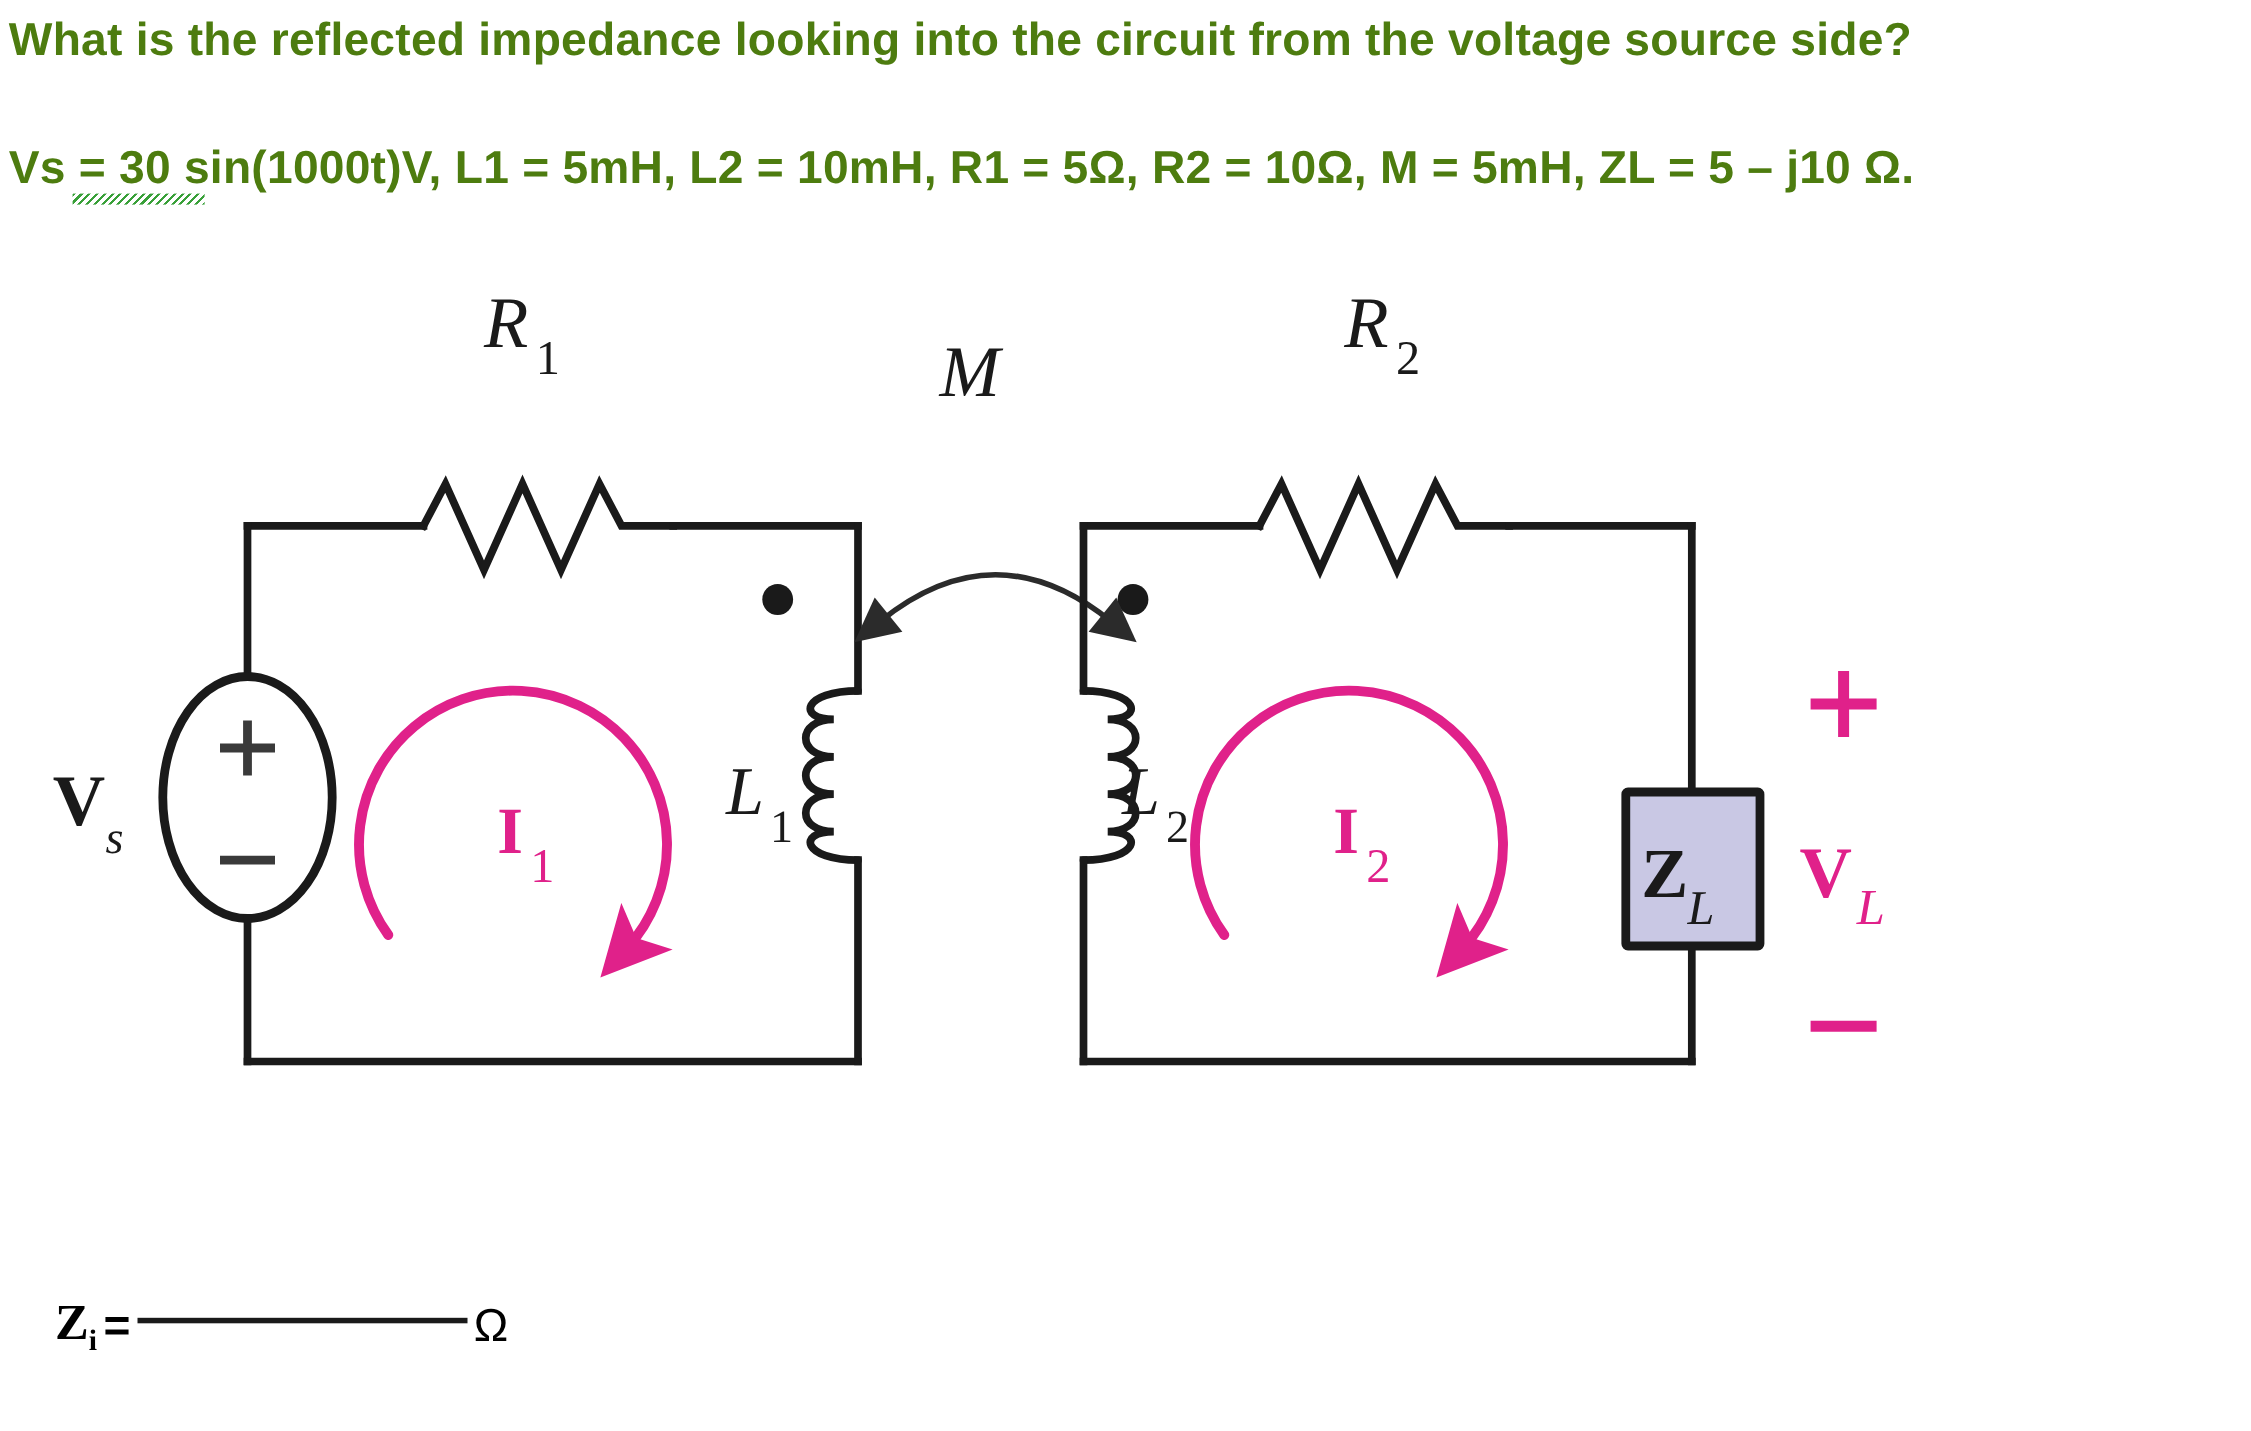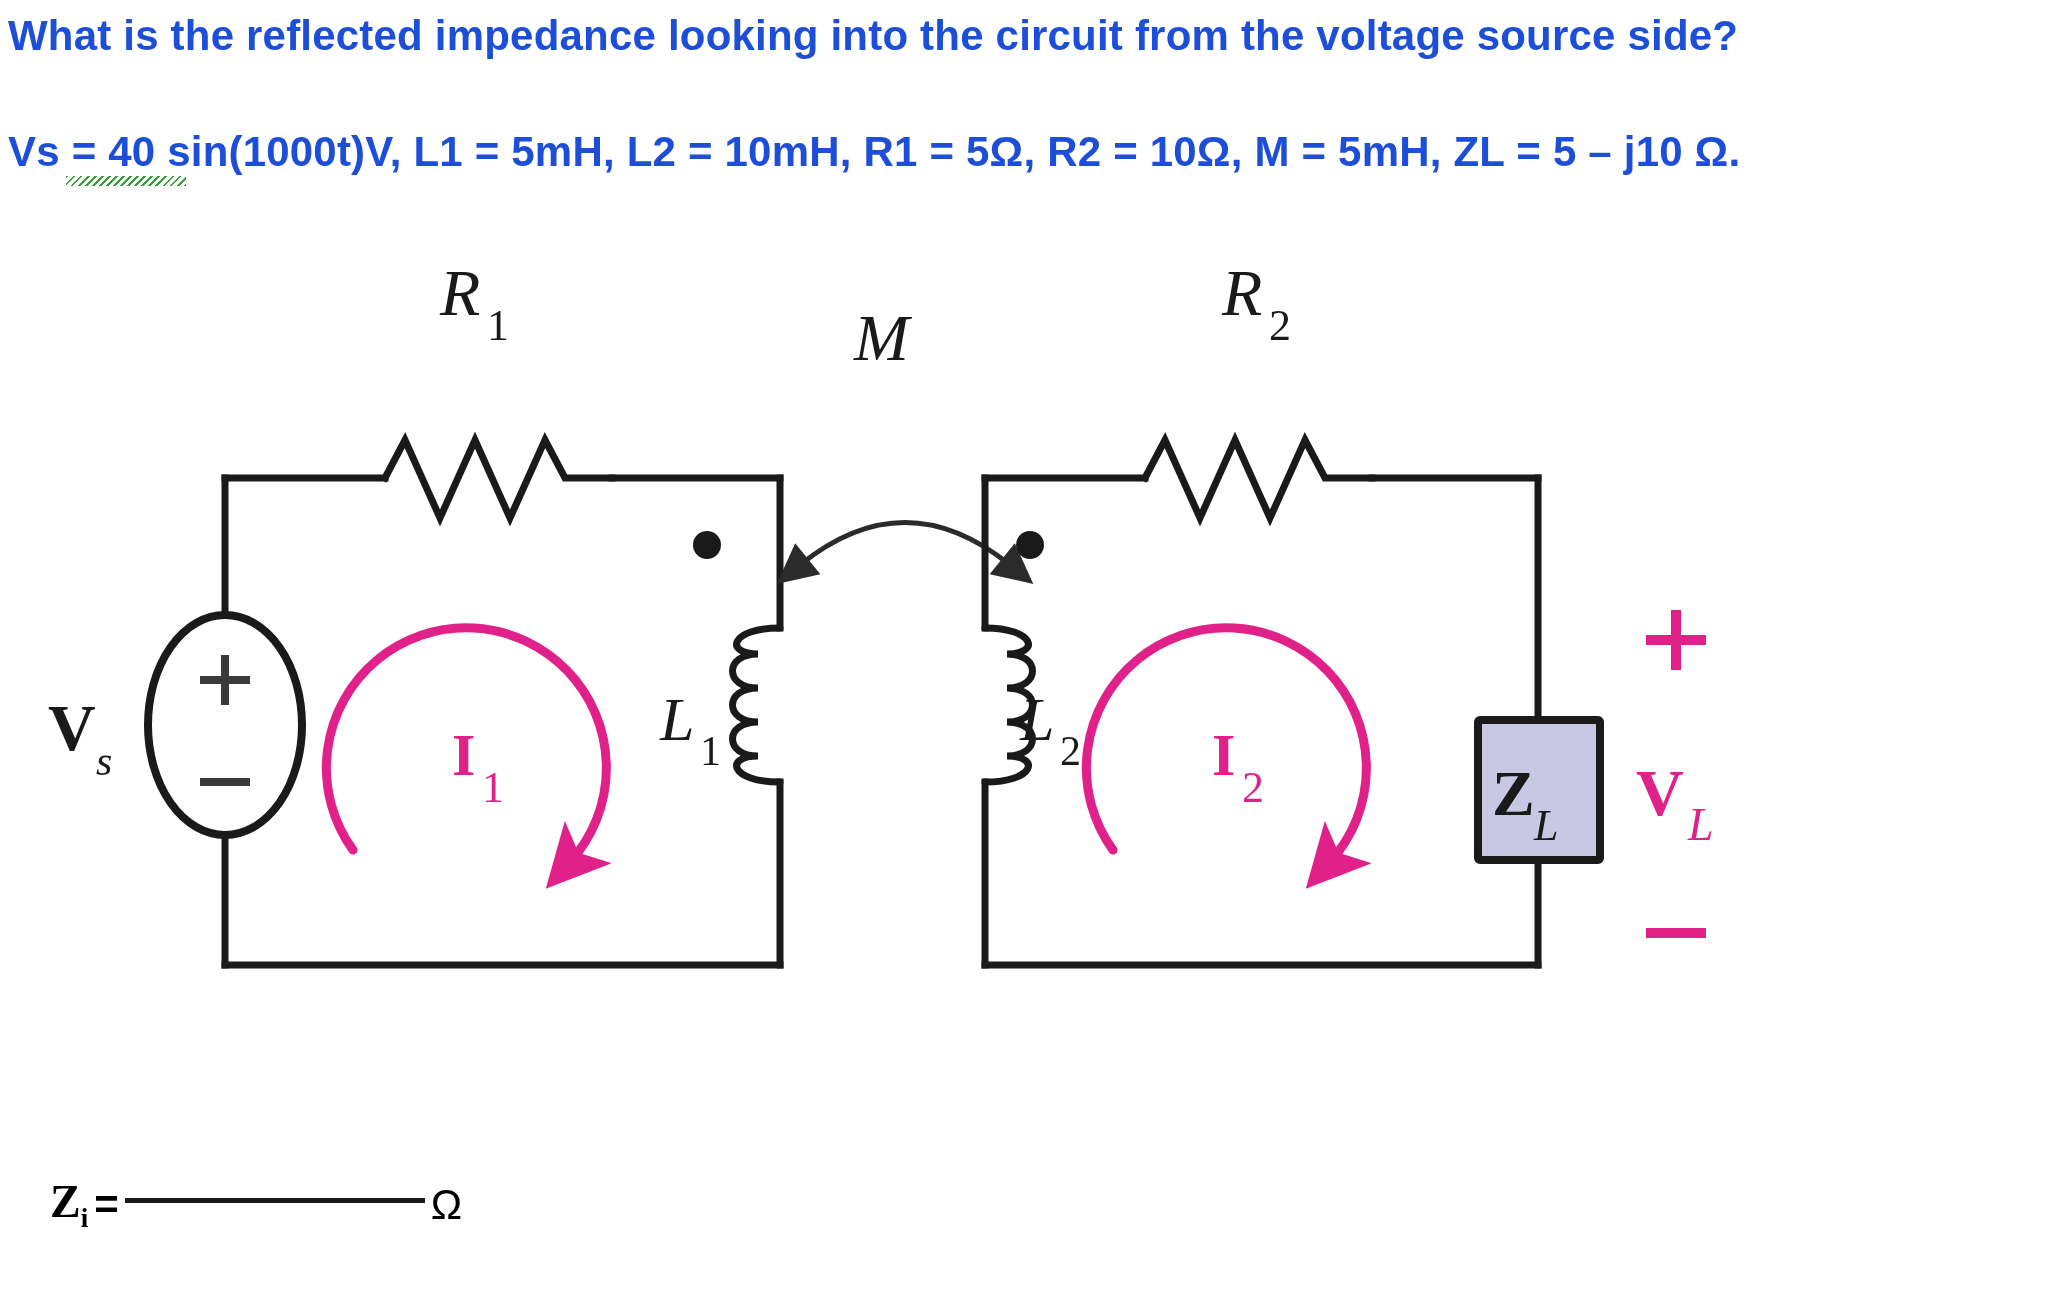--- a/index.html
+++ b/index.html
@@ -12,21 +12,21 @@
   }
   #root{position:relative;width:2046px;height:1301px;}
 
   .qline{
     position:absolute;
     font-family:"Liberation Sans", sans-serif;
     font-size:42px;
     font-weight:700;
     letter-spacing:0.2px;
     white-space:nowrap;
-    color:#1d4ed8;
+    color:#4d7c0f;
   }
   #q-line1{left:8px;top:12px;}
   #q-line2{left:8px;top:128px;}
 
   .sqg{
     position:absolute;
     left:66px;top:176px;width:120px;height:10px;
     background:
       repeating-linear-gradient(135deg,
         #2e9b2e 0px, #2e9b2e 2px, transparent 2px, transparent 5px);
@@ -52,21 +52,21 @@
   }
   .ans .ohm{font-size:42px;font-family:"Liberation Sans", sans-serif;}
 </style>
 </head>
 <body>
 
 <div id="root">
 
   <div class="qline" id="q-line1">What is the reflected impedance looking into the circuit from the voltage source side?</div>
 
-  <div class="qline" id="q-line2">Vs = 40 sin(1000t)V, L1 = 5mH, L2 = 10mH, R1 = 5Ω, R2 = 10Ω, M = 5mH, ZL = 5 – j10 Ω.</div>
+  <div class="qline" id="q-line2">Vs = 30 sin(1000t)V, L1 = 5mH, L2 = 10mH, R1 = 5Ω, R2 = 10Ω, M = 5mH, ZL = 5 – j10 Ω.</div>
 
   <div class="sqg"></div>
 
   <div id="circuit">
     <svg width="2046" height="800" viewBox="0 0 2046 800">
 
       <g>
 
         <path d="M 225 248 L 385 248" fill="none" stroke="#1a1a1a" stroke-width="7" stroke-linecap="square"></path>
 

